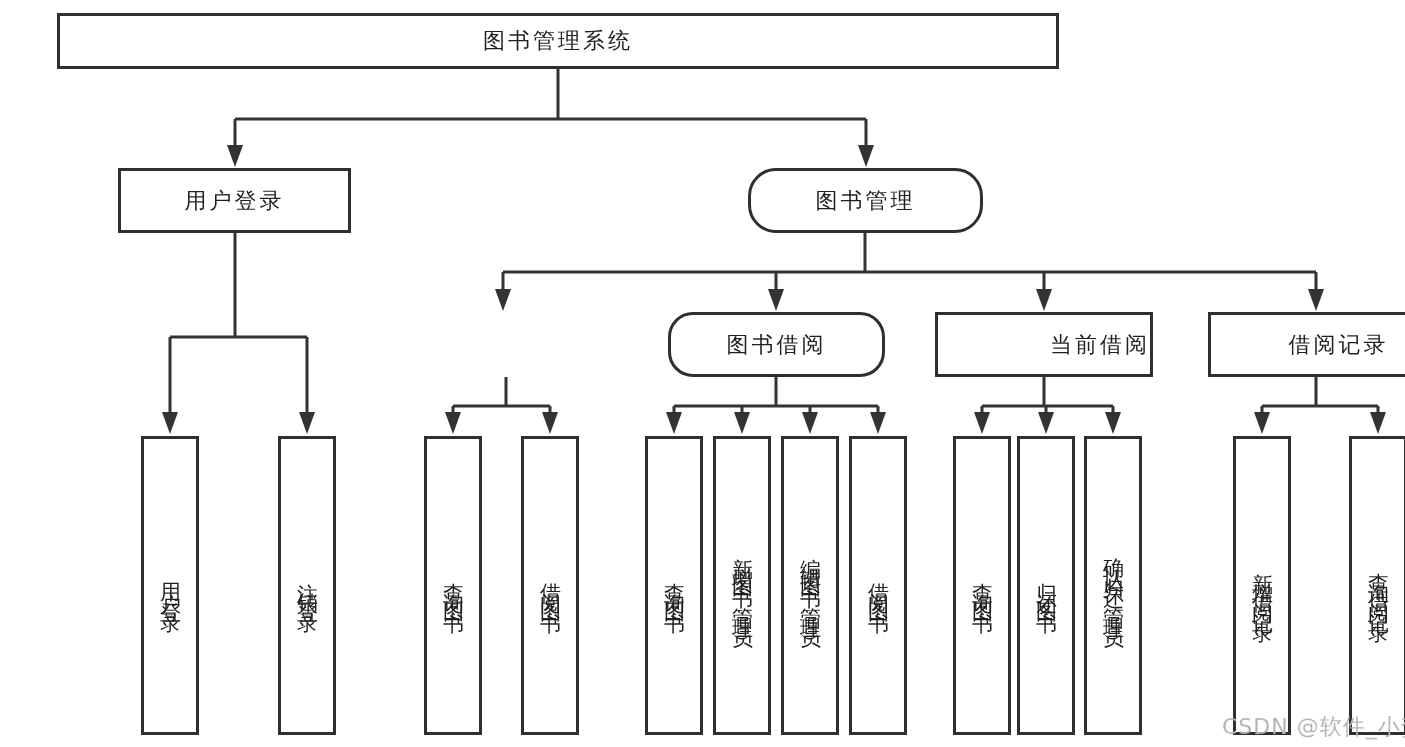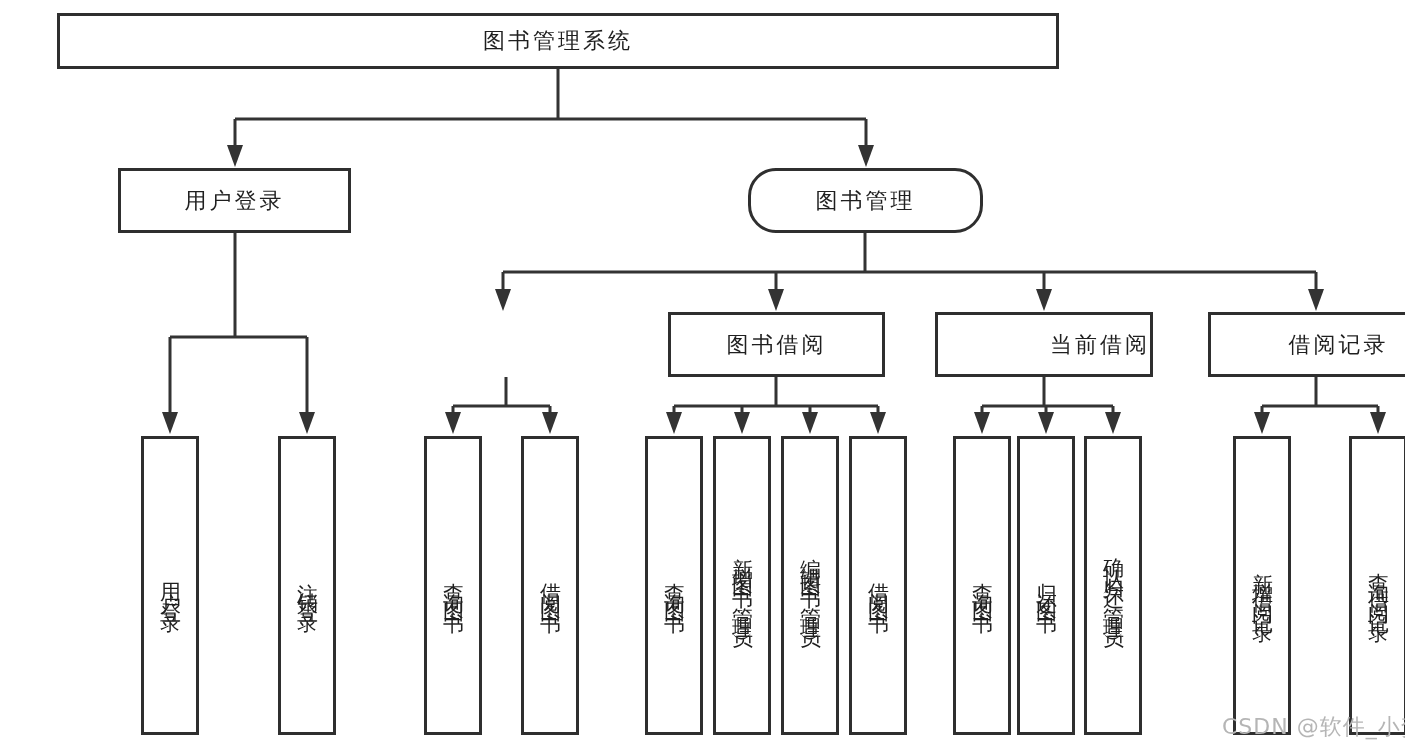--- a/index.html
+++ b/index.html
@@ -100,21 +100,21 @@
     <span class="hlabel">图书管理系统</span>
   </div>
 
   <div class="node" style="left:82px; top:168px; width:233px; height:65px;">
     <span class="hlabel">用户登录</span>
   </div>
   <div class="node" style="left:712px; top:168px; width:235px; height:65px;border-radius:28px;">
     <span class="hlabel">图书管理</span>
   </div>
 
-  <div class="node" style="left:632px; top:312px; width:217px; height:65px;">
+  <div class="node" style="left:632px; top:312px; width:217px; height:65px;border-radius:25px;">
     <span class="hlabel">图书借阅</span>
   </div>
   <div class="node" style="left:899px; top:312px; width:218px; height:65px;justify-content:flex-end;">
     <span class="hlabel">当前借阅</span>
   </div>
   <div class="node" style="left:1172px; top:312px; width:217px; height:65px;padding-left:44px;">
     <span class="hlabel">借阅记录</span>
   </div>
 
   <div class="node leaf" style="left:105px; top:436px; width:58px; height:299px;">

